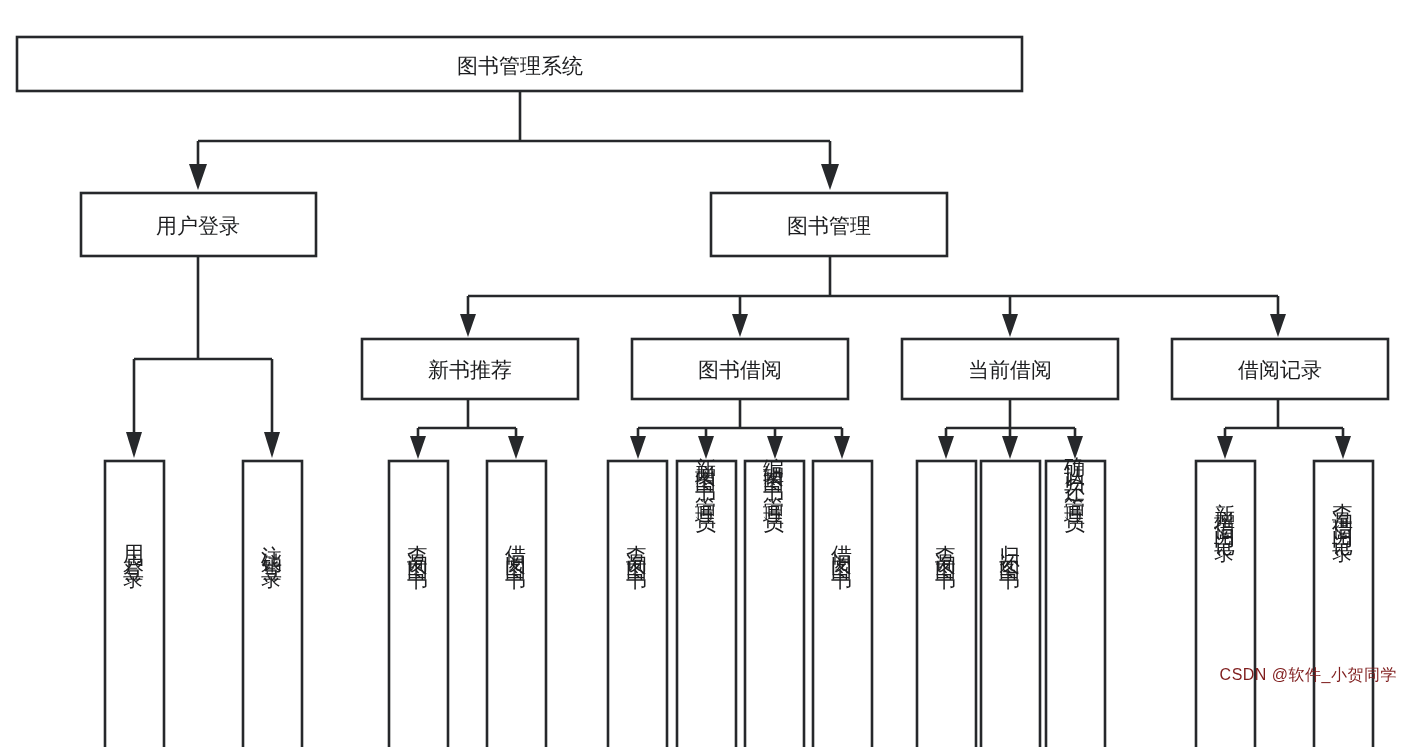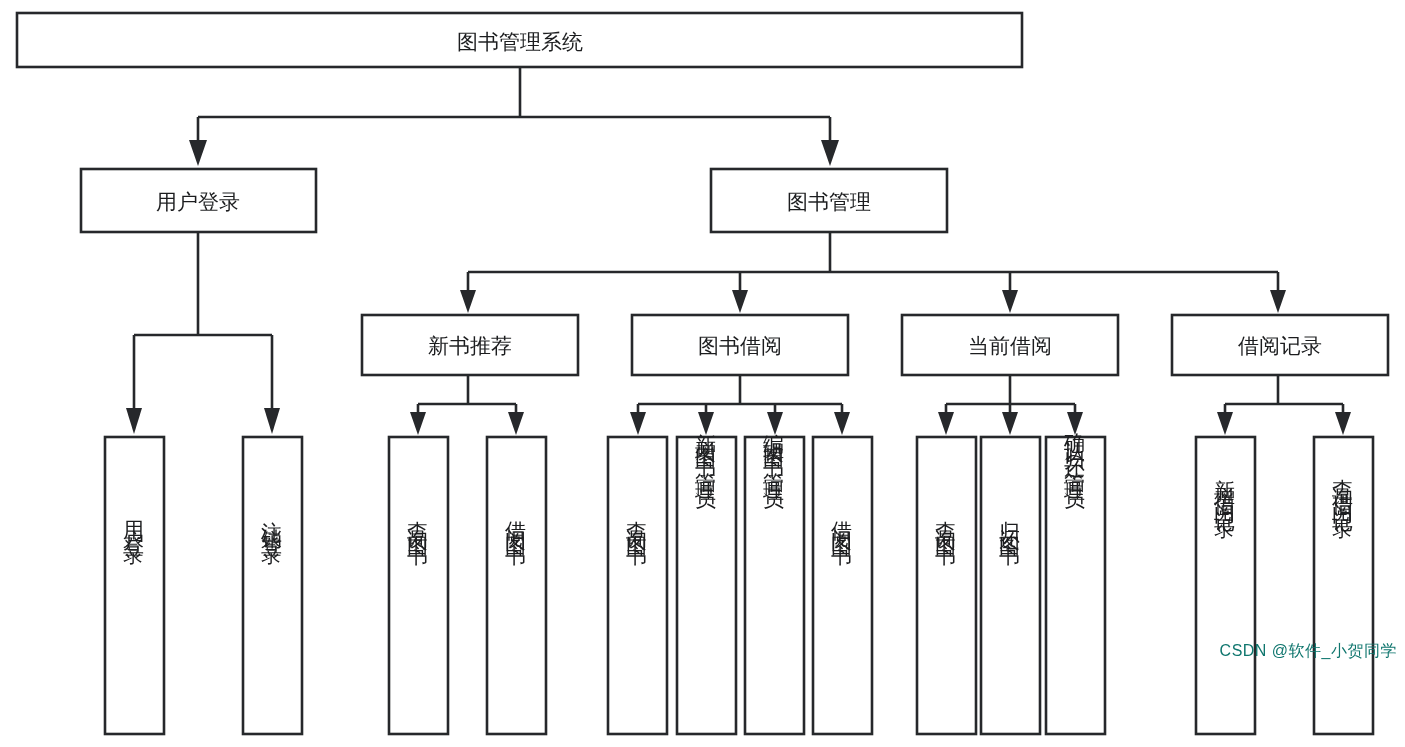--- a/index.html
+++ b/index.html
@@ -11,20 +11,21 @@
     width: 1405px;
     height: 747px;
     font-family: "Liberation Sans", "DejaVu Sans", sans-serif;
     overflow: hidden;
   }
   #diagram-root {
     position: relative;
     width: 1405px;
     height: 668px;
     background: #ffffff;
+    margin-top: 24px;
   }
   svg#flow {
     position: absolute;
     top: 0;
     left: 0;
     width: 1405px;
     height: 747px;
     display: block;
   }
   .node-rect {
@@ -54,21 +55,21 @@
     font-size: 21px;
     fill: #1c1d1f;
     text-anchor: middle;
   }
   .watermark {
     position: absolute;
     right: 8px;
     bottom: 6px;
     font-family: "Liberation Sans", "DejaVu Sans", sans-serif;
     font-size: 16px;
-    color: #0f766e;
+    color: #7f1d1d;
     letter-spacing: 0.5px;
     white-space: nowrap;
     pointer-events: none;
   }
 </style>
 </head>
 <body>
 
 <div id="diagram-root">
 

